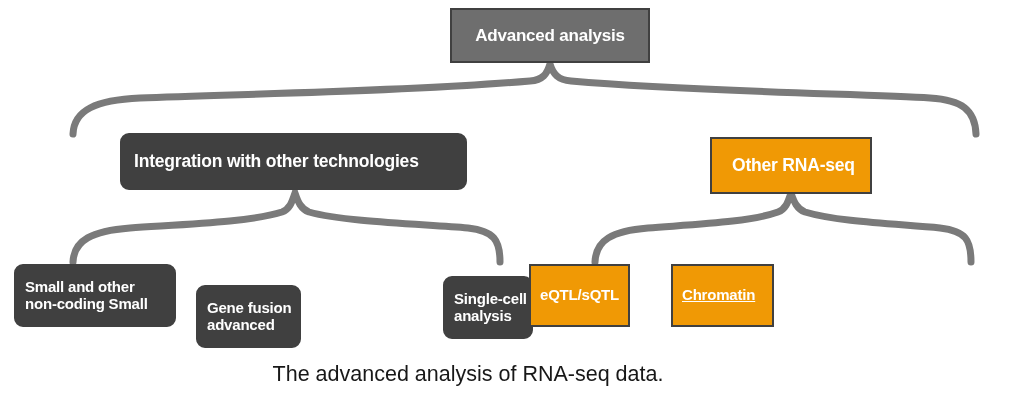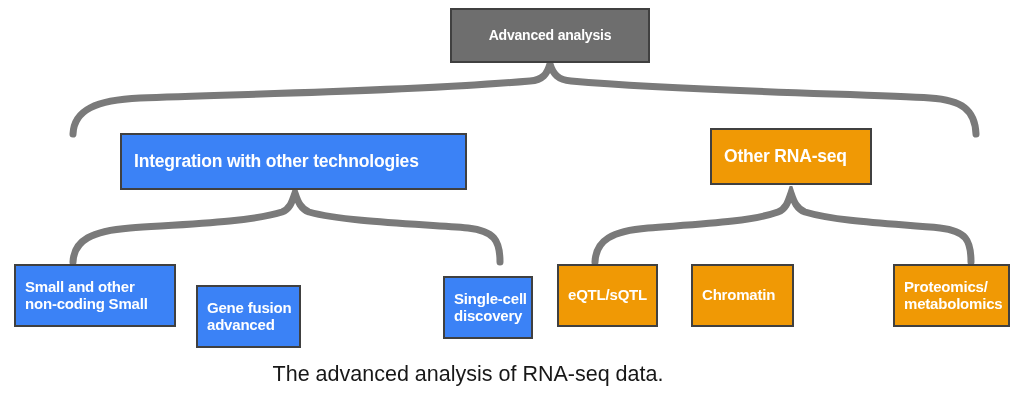--- a/index.html
+++ b/index.html
@@ -26,58 +26,58 @@
     display: flex;
     align-items: center;
     line-height: 1.12;
     letter-spacing: -0.2px;
   }
   .node .label {
     display: block;
     width: 100%;
   }
   .node.gray  { background: #6e6e6e; }
-  .node.blue  { background: #3b82f6; }
+  .node.blue  { background: #404040; border-radius: 9px; }
   .node.orange{ background: #f09905; }
 
   
   #node-root {
     left: 450px; top: 8px; width: 200px; height: 55px;
-    font-size: 14px;
+    font-size: 17px;
     justify-content: center;
     text-align: center;
     padding: 0 6px;
   }
 
   
   #node-integration {
     left: 120px; top: 133px; width: 347px; height: 57px;
     font-size: 17.5px;
     padding-left: 12px;
   }
   #node-other-rnaseq {
-    left: 710px; top: 128px; width: 162px; height: 57px;
+    left: 710px; top: 137px; width: 162px; height: 57px;
     font-size: 17.5px;
-    padding-left: 12px;
+    padding-left: 20px;
   }
 
   
   .leaf {
     top: 264px;
     height: 63px;
     font-size: 15px;
     padding-left: 9px;
     padding-right: 0;
   }
   #leaf-small-ncrna      { left: 14px;  width: 162px; }
   #leaf-gene-fusion      { left: 196px; width: 105px; margin-top: 21px; }
   #leaf-long-read        { left: 320px; width: 103px; }
   #leaf-single-cell      { left: 443px; width: 90px; margin-top: 12px;  }
-  #leaf-eqtl             { left: 557px; width: 101px; }
-  #leaf-chromatin        { left: 691px; width: 103px; }
+  #leaf-eqtl             { left: 529px; width: 101px; }
+  #leaf-chromatin        { left: 671px; width: 103px; text-decoration: underline; }
   #leaf-tf-binding       { left: 785px; width: 94px;  }
   #leaf-proteomics       { left: 893px; width: 117px; }
 
   
   .connector {
     position: absolute;
     pointer-events: none;
   }
   #connector-root  { left: 0px; top: 58px;  width: 1024px; height: 82px; }
   #connector-left  { left: 0px; top: 186px; width: 1024px; height: 82px; }
@@ -153,39 +153,33 @@
     <span class="label">
       <span>Gene fusion</span><br>
       <span>advanced</span>
     </span>
   </div>
 
 
   <div id="leaf-single-cell" class="node blue leaf">
     <span class="label">
       <span>Single-cell</span><br>
-      <span>discovery</span>
+      <span>analysis</span>
     </span>
   </div>
 
   <div id="leaf-eqtl" class="node orange leaf">
     <span class="label">
       <span>eQTL/sQTL</span>
     </span>
   </div>
 
   <div id="leaf-chromatin" class="node orange leaf">
     <span class="label">
       <span>Chromatin</span>
     </span>
   </div>
 
 
-  <div id="leaf-proteomics" class="node orange leaf">
-    <span class="label">
-      <span>Proteomics/</span><br>
-      <span>metabolomics</span>
-    </span>
-  </div>
 
   <div id="caption">The advanced analysis of RNA-seq data.</div>
 
 </div>
 
 </body></html>

